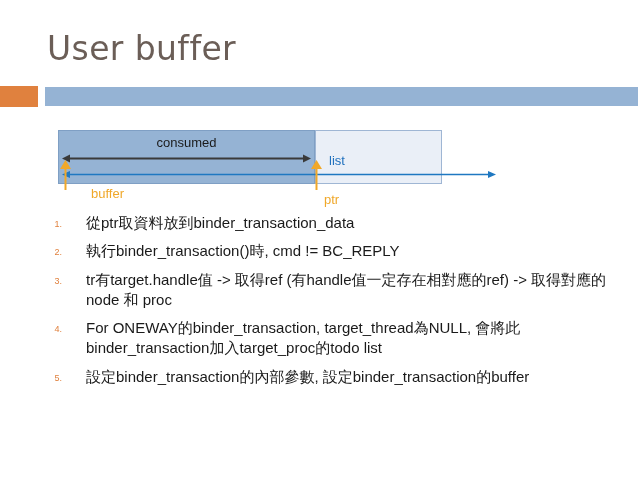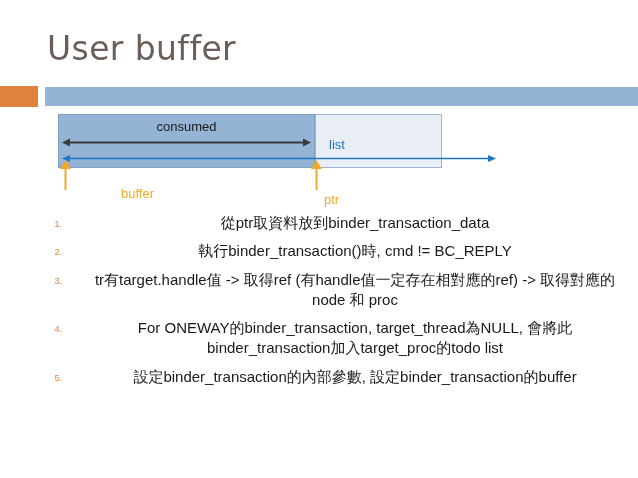--- a/index.html
+++ b/index.html
@@ -53,21 +53,21 @@
     top: 1px;
     width: 593px;
     height: 19px;
     background: #95b3d4;
   }
 
   
   .diagram {
     position: absolute;
     left: 58px;
-    top: 114px;
+    top: 130px;
     width: 331px;
     height: 54px;
     padding-left: 7px;
   }
   .seg-consumed {
     position: absolute;
     left: 0;
     top: 0;
     width: 257px;
     height: 54px;
@@ -126,21 +126,21 @@
   }
   .ptr-marker.buffer { left: 59px; top: 160px; }
   .ptr-marker.ptr    { left: 310px; top: 160px; }
 
   .ptr-label {
     position: absolute;
     font-size: 13px;
     color: #f0a82a;
     white-space: nowrap;
   }
-  .ptr-label.buffer { left: 85px; top: 186px; padding-left: 36px; }
+  .ptr-label.buffer { left: 55px; top: 186px; padding-left: 36px; }
   .ptr-label.ptr    { left: 324px; top: 192px; }
 
   
   .list {
     position: absolute;
     left: 28px;
     top: 213px;
     width: 596px;
   }
   .list-item {
@@ -156,21 +156,20 @@
     position: absolute;
     left: 14px;
     top: 5px;
     width: 20px;
     text-align: right;
     font-size: 9px;
     color: #e0813e;
   }
   .list-text {
     display: block;
-    text-align: center;
   }
 </style>
 </head>
 <body>
 
 <div class="slide">
 
   <div class="slide-title">User buffer</div>
 
   <div class="accent-row">

